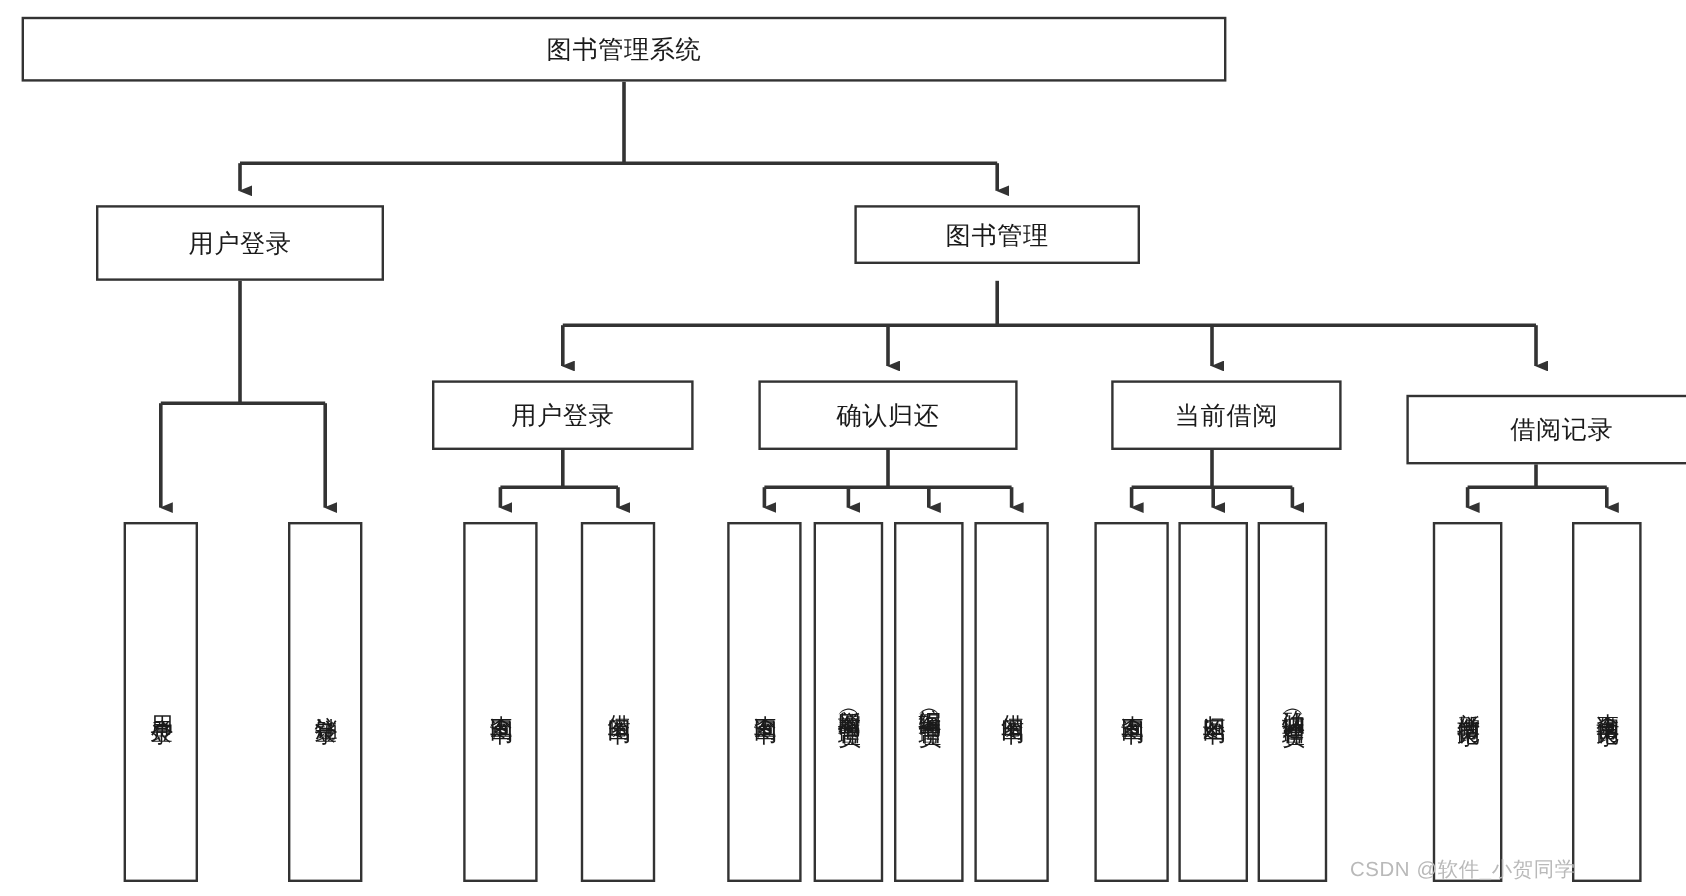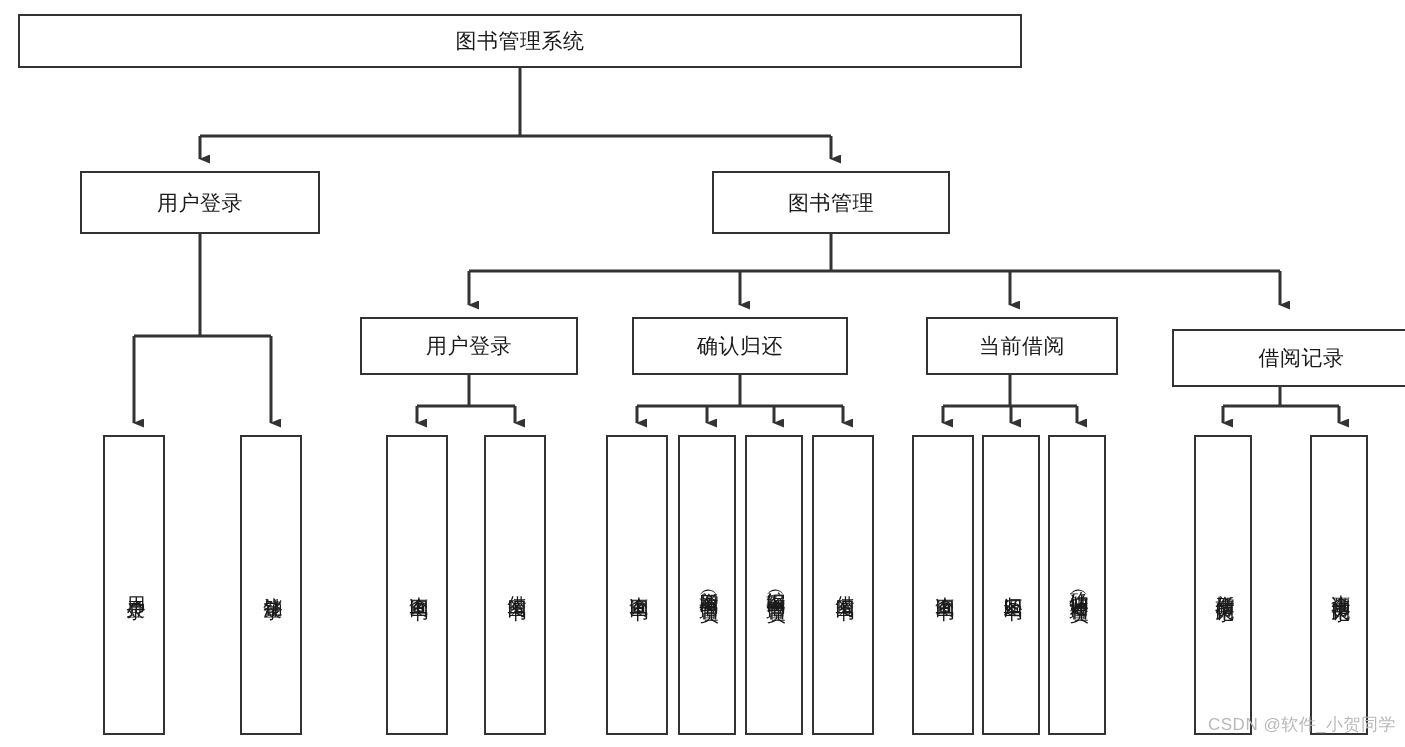--- a/index.html
+++ b/index.html
@@ -43,21 +43,20 @@
     writing-mode: vertical-rl;
     text-orientation: upright;
     font-size: 19px;
     line-height: 1.25;
     letter-spacing: 2px;
     padding: 6px 0;
     white-space: nowrap;
   }
   .node .label {
     display: block;
-    font-family: Liberation Mono, monospace;
   }
   .node.vert .label {
     writing-mode: vertical-rl;
     text-orientation: upright;
   }
   .watermark {
     position: absolute;
     font-size: 17px;
     color: #b9b9b9;
     white-space: nowrap;
@@ -110,21 +109,21 @@
         <path d="M1339,406 L1339,423" marker-end="url(#arrowhead)"></path>
       </g>
   </svg>
   <div id="nodes-layer">
       <div class="node horiz" style="left: 18px; top: 14px; width: 1004px; height: 54px;">
         <span class="label">图书管理系统</span>
       </div>
       <div class="node horiz" style="left: 80px; top: 171px; width: 240px; height: 63px;">
         <span class="label">用户登录</span>
       </div>
-      <div class="node horiz" style="left: 712px; top: 171px; width: 238px; height: 63px; justify-content: center;">
+      <div class="node horiz" style="left: 712px; top: 171px; width: 238px; height: 49px; justify-content: center;">
         <span class="label">图书管理</span>
       </div>
       <div class="node horiz" style="left: 360px; top: 317px; width: 218px; height: 58px;">
         <span class="label">用户登录</span>
       </div>
       <div class="node horiz" style="left: 632px; top: 317px; width: 216px; height: 58px;">
         <span class="label">确认归还</span>
       </div>
       <div class="node horiz" style="left: 926px; top: 317px; width: 192px; height: 58px;">
         <span class="label">当前借阅</span>
@@ -165,14 +164,14 @@
       <div class="node vert" style="left: 1048px; top: 435px; width: 58px; height: 300px;">
         <span class="label">确认归还（管理员）</span>
       </div>
       <div class="node vert" style="left: 1194px; top: 435px; width: 58px; height: 300px;">
         <span class="label">新增借阅记录</span>
       </div>
       <div class="node vert" style="left: 1310px; top: 435px; width: 58px; height: 300px;">
         <span class="label">查询借阅记录</span>
       </div>
     </div>
-  <div class="watermark" id="watermark" style="left: 1208px; top: 713px; text-align: center;">CSDN @软件_小贺同学</div>
+  <div class="watermark" id="watermark" style="left: 1125px; top: 713px; text-align: center;">CSDN @软件_小贺同学</div>
 </div>
 
 </body></html>

